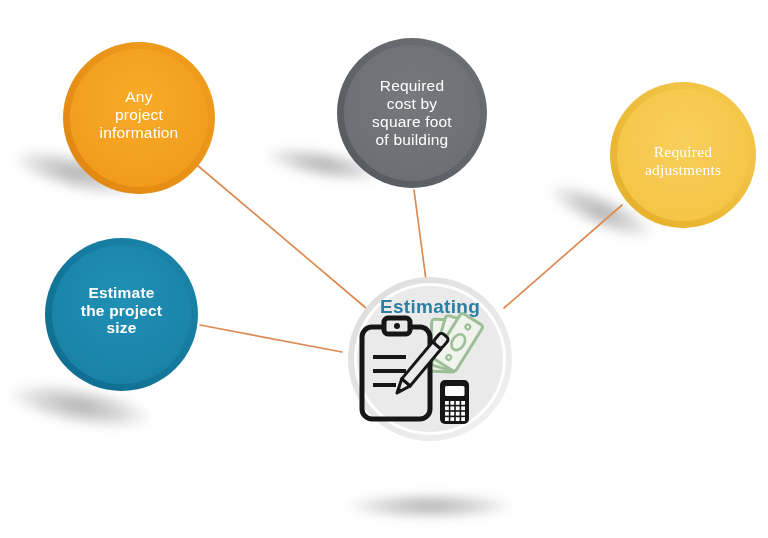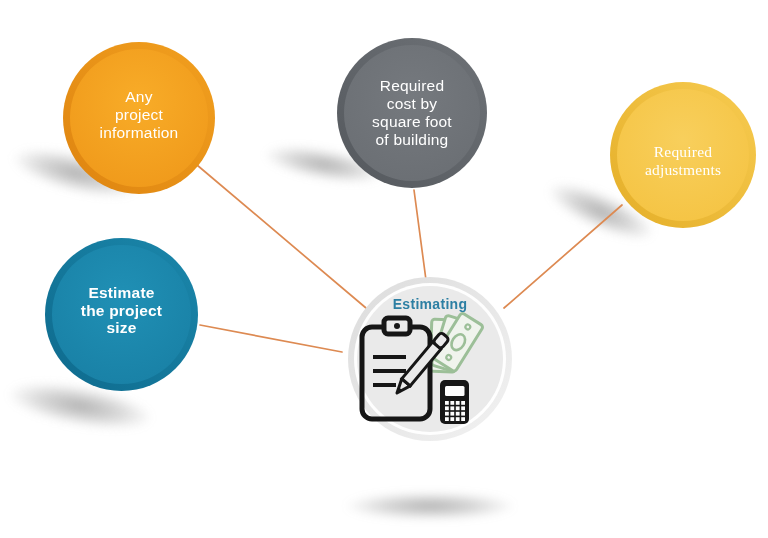--- a/index.html
+++ b/index.html
@@ -98,21 +98,21 @@
     border-radius: 50%;
     background: #EAEAEA;
     box-shadow: 0 0 0 3px rgba(255,255,255,0.95);
   }
   .hub-title {
     position: absolute;
     z-index: 2;
     left: 0; right: 0;
     top: 19px;
     text-align: center;
-    font-size: 14px;
+    font-size: 19px;
     font-weight: bold;
     letter-spacing: 0.3px;
     color: #2C7FA3;
   }
   .hub-icons {
     position: absolute;
     z-index: 2;
     left: 0; top: 0;
     width: 164px; height: 164px;
   }

